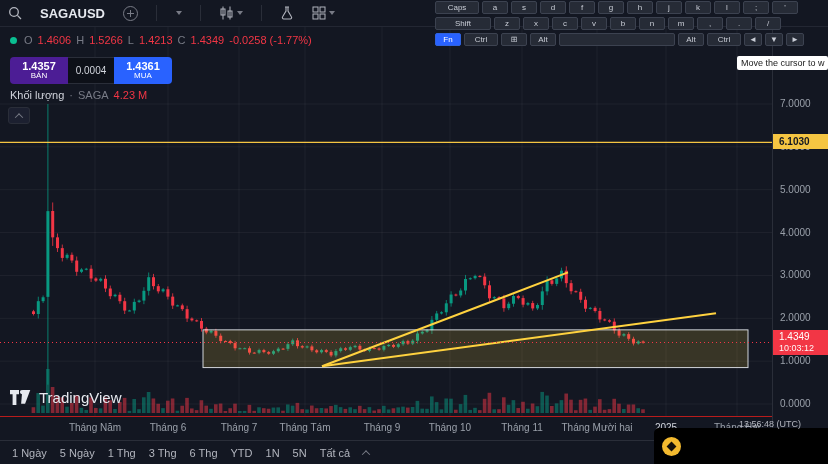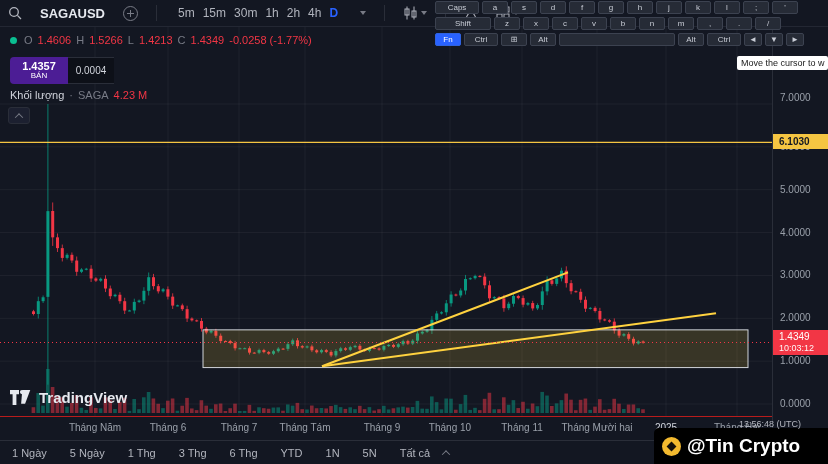--- a/index.html
+++ b/index.html
@@ -56,21 +56,21 @@
   .ptag-r{background:#f23645;color:#fff;line-height:1.25;padding-top:1px;padding-bottom:1px;}
   .ptag-r .cd{font-size:9px;opacity:.95;}
   
   .taxis{position:absolute;left:0;top:416px;width:772px;height:24px;background:#131722;
          border-top:1px solid #b91c1c;z-index:2;}
   .tlabel{position:absolute;top:5px;transform:translateX(-50%);font-size:10px;color:#9aa0aa;white-space:nowrap;}
   .tlabel.bright{color:#d1d4dc;}
   .clock{position:absolute;left:739px;top:419px;font-size:9px;color:#b2b5be;z-index:10;white-space:nowrap;}
   
   .tvlogo{position:absolute;left:10px;top:389px;display:flex;align-items:center;gap:7px;z-index:4;}
-  .tvlogo .txt{font-size:15px;font-weight:700;color:#e6e9ef;}
+  .tvlogo .txt{font-size:15px;font-weight:400;color:#e6e9ef;}
   
   .rbar{position:absolute;left:0;top:440px;width:828px;height:24px;background:#131722;
         border-top:1px solid #2a2e39;display:flex;align-items:center;gap:1px;padding:0 6px;
         box-sizing:border-box;z-index:5;}
   .ritem{font-size:11px;color:#b2b5be;padding:2px 6px;white-space:nowrap;}
   
   .kb{position:absolute;left:435px;top:1px;width:393px;height:50px;z-index:8;overflow:hidden;}
   .krow{display:flex;gap:3px;margin-bottom:3px;}
   .key{height:13px;background:#262b36;border:1px solid #3c4250;border-radius:2px;color:#c9cdd6;
        font-size:8px;display:flex;align-items:center;justify-content:center;box-sizing:border-box;flex:none;}
@@ -503,29 +503,20 @@
     </svg>
 
   <div class="toolbar">
     <svg width="14" height="14" viewBox="0 0 14 14">
       <circle cx="6" cy="6" r="4.3" fill="none" stroke="#b2b5be" stroke-width="1.3"></circle>
       <line x1="9.4" y1="9.4" x2="13" y2="13" stroke="#b2b5be" stroke-width="1.3"></line>
     </svg>
     <span class="symbol">SAGAUSD</span>
     <span class="plus-circle"></span>
     <span class="sep"></span>
-    <span id="tf-list" style="display:flex;align-items:center;gap:2px;">
-        <span class="tf">5m</span>
-        <span class="tf">15m</span>
-        <span class="tf">30m</span>
-        <span class="tf">1h</span>
-        <span class="tf">2h</span>
-        <span class="tf">4h</span>
-        <span class="tf active">D</span>
-      </span>
     <span class="caret"></span>
     <span class="sep"></span>
     <span class="icon-btn">
       <svg width="15" height="14" viewBox="0 0 15 14">
         <line x1="4" y1="0.5" x2="4" y2="13.5" stroke="#b2b5be"></line>
         <rect x="2" y="3" width="4" height="6" fill="none" stroke="#b2b5be"></rect>
         <line x1="11" y1="0.5" x2="11" y2="13.5" stroke="#b2b5be"></line>
         <rect x="9" y="5" width="4" height="6" fill="none" stroke="#b2b5be"></rect>
       </svg>
       <span class="caret"></span>
@@ -559,36 +550,40 @@
     <span class="val">1.4349</span>
     <span class="chg">-0.0258 (-1.77%)</span>
   </div>
 
   <div class="trade">
     <div class="cell sell">
       <span class="px">1.4357</span>
       <span class="side">BÁN</span>
     </div>
     <div class="cell spread">0.0004</div>
+    <div class="cell buy">
+      <span class="px">1.4361</span>
+      <span class="side">MUA</span>
+    </div>
   </div>
 
   <div class="volrow">
     <span class="vlabel">Khối lượng</span>
     <span class="vsep">·</span>
     <span class="vsym">SAGA</span>
     <span class="vval">4.23 M</span>
   </div>
 
   <div class="collapse">
     <span class="chev-up"></span>
   </div>
 
   <div class="ppane">
     <div id="price-labels">
-        <div class="plabel" style="top: 65px;">7.0000</div>
+        <div class="plabel" style="top: 71px;">7.0000</div>
         <div class="plabel" style="top: 113.857px;">6.0000</div>
         <div class="plabel" style="top: 156.714px;">5.0000</div>
         <div class="plabel" style="top: 199.571px;">4.0000</div>
         <div class="plabel" style="top: 242.429px;">3.0000</div>
         <div class="plabel" style="top: 285.286px;">2.0000</div>
         <div class="plabel" style="top: 328.143px;">1.0000</div>
         <div class="plabel" style="top: 371px;">0.0000</div>
       </div>
     <div class="ptag ptag-y" id="ytag" style="top: 107.443px;">6.1030</div>
     <div class="ptag ptag-r" id="rtag" style="top: 302.504px;">
@@ -614,21 +609,21 @@
   <div class="tvlogo">
     <svg width="22" height="15" viewBox="0 0 22 15">
       <path fill="#e6e9ef" d="M0 0h9v4.2H6.4V15H2.6V4.2H0z"></path>
       <circle cx="12" cy="2.1" r="2.1" fill="#e6e9ef"></circle>
       <path fill="#e6e9ef" d="M13.4 0H22l-5.6 15h-4.3z" transform="translate(0,0) scale(0.92)"></path>
     </svg>
     <span class="txt">TradingView</span>
   </div>
 
   <div class="rbar">
-    <span id="range-items" style="display:flex;align-items:center;gap:11px;text-align:right;">
+    <span id="range-items" style="display:flex;align-items:center;gap:1px;text-align:right;">
         <span class="ritem">1 Ngày</span>
         <span class="ritem">5 Ngày</span>
         <span class="ritem">1 Thg</span>
         <span class="ritem">3 Thg</span>
         <span class="ritem">6 Thg</span>
         <span class="ritem">YTD</span>
         <span class="ritem">1N</span>
         <span class="ritem">5N</span>
         <span class="ritem">Tất cả</span>
       </span>
@@ -676,16 +671,15 @@
         <div class="key" style="width: 18px;">►</div>
       </div>
     </div>
 
   <div class="tip">Move the cursor to w</div>
 
   <div class="wm">
     <span class="wm-logo">
         <span class="wm-diamond"></span>
       </span>
-    <span class="wm-text">@Tin Crypto</span>
   </div>
 
 </div>
 
 </body></html>

